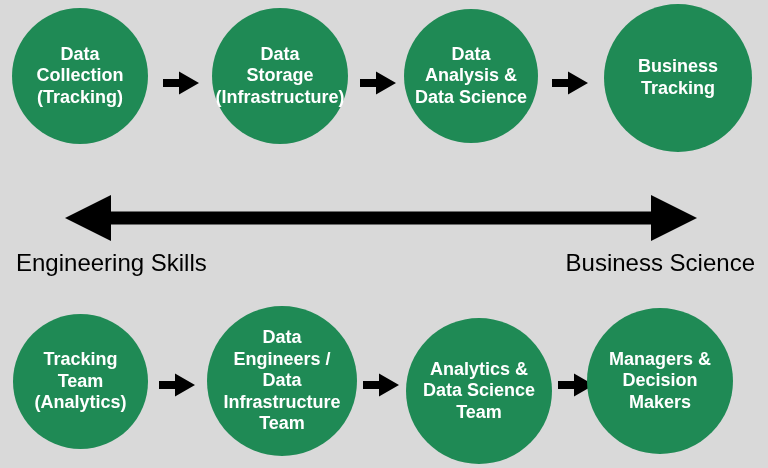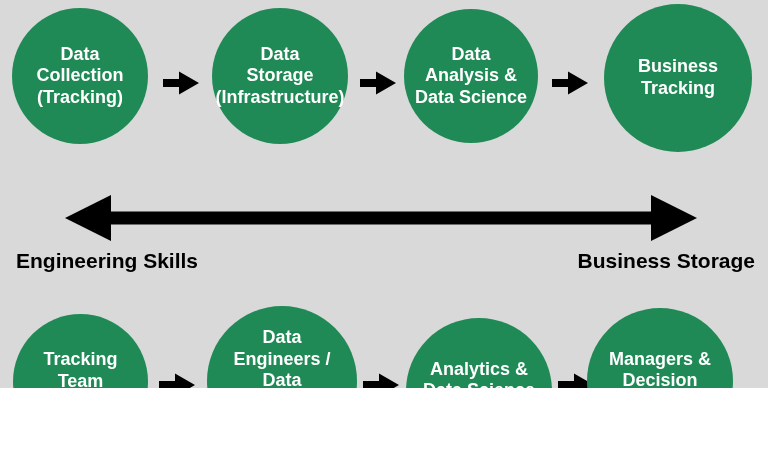--- a/index.html
+++ b/index.html
@@ -1,18 +1,18 @@
 <!DOCTYPE html>
 <html style="--bg: #d9d9d9; --node-green: #1f8a55; --node-text: #ffffff; --arrow-black: #000000;"><head>
 <meta charset="utf-8">
 <style>
   html,body{margin:0;padding:0;}
   .stage{
     position:relative;
-    width:768px;height:388px;
+    width:768px;height:468px;
     background:var(--bg,#d9d9d9);
     font-family:"Liberation Sans","DejaVu Sans",sans-serif;
     overflow:hidden;
   }
   .node{
     position:absolute;
     border-radius:50%;
     background:var(--node-green,#1f8a55);
     display:flex;align-items:center;justify-content:center;
   }
@@ -23,22 +23,22 @@
     line-height:1.2;
     text-align:center;
     white-space:pre-line;
     letter-spacing:0;
   }
   .sm-arrow{position:absolute;display:block;}
   .sm-arrow path,.big-arrow path{fill:var(--arrow-black,#000000);}
   .big-arrow{position:absolute;display:block;}
   .axis-label{
     position:absolute;
-    font-weight:bold;
-    font-size:21px;
+    font-weight:normal;
+    font-size:24px;
     color:var(--arrow-black,#000000);
     white-space:nowrap;
   }
 </style>
 </head>
 <body>
 
 <div class="stage">
 
   <div class="node" style="left:12px;top:8px;width:136px;height:136px">
@@ -75,21 +75,21 @@
     <span class="label">Business
 Tracking</span>
   </div>
 
   <svg class="big-arrow" style="left:60px;top:193px" width="642" height="50" viewBox="0 0 642 50" aria-hidden="true">
     <path d="M5 25 L51 2 V18.5 H591 V2 L637 25 L591 48 V31.5 H51 V48 Z"></path>
   </svg>
 
   <div class="axis-label" style="left:16px;top:249px">Engineering Skills</div>
 
-  <div class="axis-label" style="right:13px;top:249px">Business Storage</div>
+  <div class="axis-label" style="right:13px;top:249px">Business Science</div>
 
   <div class="node" style="left:13px;top:314px;width:135px;height:135px">
     <span class="label">Tracking
 Team
 (Analytics)</span>
   </div>
 
   <svg class="sm-arrow" style="left:159px;top:372px" width="36" height="26" viewBox="0 0 36 26" aria-hidden="true">
     <path d="M0 9 H16 V1.5 L36 13 L16 24.5 V17 H0 Z"></path>
   </svg>

